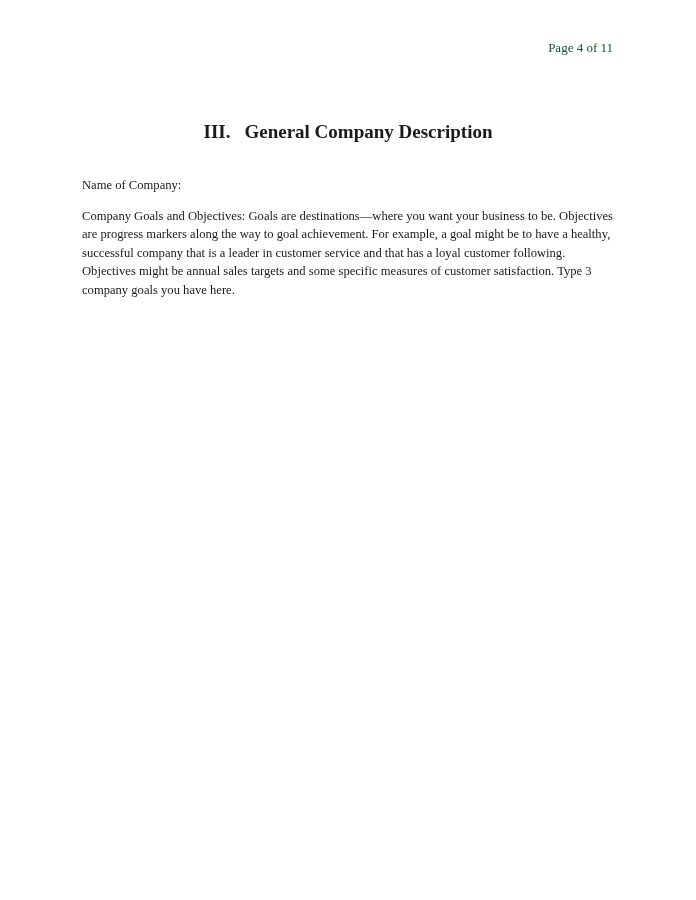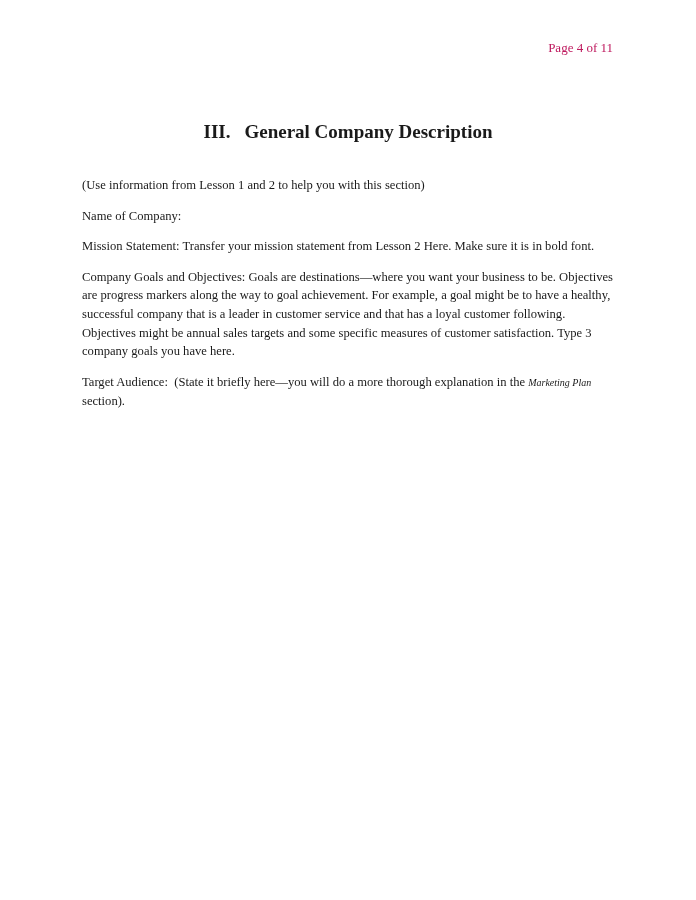--- a/index.html
+++ b/index.html
@@ -13,21 +13,21 @@
       position: relative;
       overflow: hidden;
       font-family: "Liberation Serif", "DejaVu Serif", serif;
       color: #1a1a1a;
     }
     .page-number {
       position: absolute;
       top: 40px;
       right: 83px;
       font-size: 13px;
-      color: #be185d;
+      color: #14532d;
     }
     .title {
       position: absolute;
       top: 121px;
       left: 0;
       width: 696px;
       text-align: center;
       font-size: 19px;
       font-weight: bold;
       color: #1a1a1a;
@@ -57,24 +57,21 @@
 </head>
 <body>
 
 <div class="page-number">Page 4 of 11</div>
 
 <div class="title">
   <span class="num">III.</span><span>General Company Description</span>
 </div>
 
 <div class="content">
-  <p class="para">(Use information from Lesson 1 and 2 to help you with this section)</p>
 
   <p class="para b">Name of Company:</p>
 
-  <p class="para b">Mission Statement: Transfer your mission statement from Lesson 2 Here. Make sure it is in bold font.</p>
 
 
   <p class="para"><span class="b">Company Goals and Objectives</span><span>: Goals are destinations—where you want your business to be. Objectives are progress markers along the way to goal achievement. For example, a goal might be to have a healthy, successful company that is a leader in customer service and that has a loyal customer following. Objectives might be annual sales targets and some specific measures of customer satisfaction.  Type 3 company goals you have here.</span></p>
 
-  <p class="para" style="white-space: pre-wrap;"><span class="b">Target Audience:</span><span>  (State it briefly here—you will do a more thorough explanation in the </span><span class="small-italic">Marketing Plan</span><span> section).</span></p>
 
 </div>
 
 </body></html>

